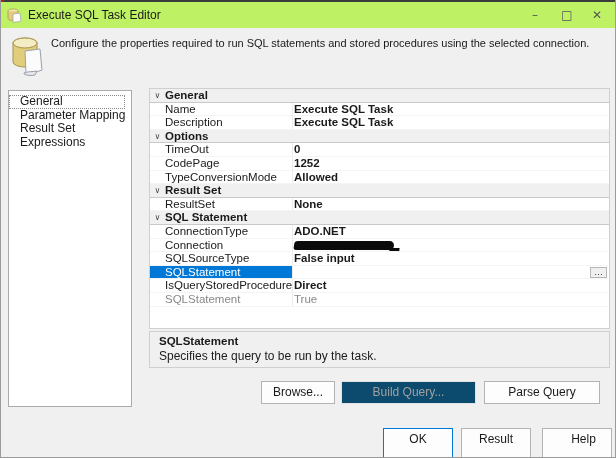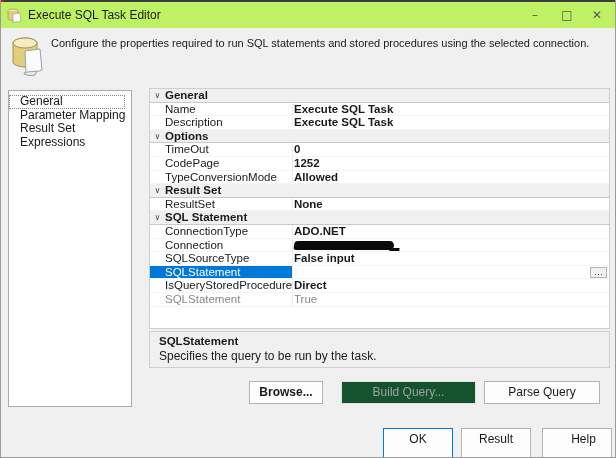--- a/index.html
+++ b/index.html
@@ -54,22 +54,22 @@
 
   
   .detail { position:absolute; left:148px; top:331px; width:461px; height:37px; background:#f0f0f0;
             border:1px solid #cfcfcf; padding:3px 9px; }
   .detail-title { font-size:11.5px; font-weight:bold; color:#1a1a1a; margin-bottom:2px; }
   .detail-text { font-size:12px; color:#1a1a1a; }
 
   
   .btn { position:absolute; height:23px; font-size:12px; color:#1a1a1a; background:#fdfdfd;
          border:1px solid #b3b3b3; text-align:center; line-height:21px; }
-  .btn.disabled { background:#14532d; border-color:#e2e2e2; color:#a0a0a0; }
-  .b-browse { left:248px; top:381px; width:74px;font-weight:bold; }
+  .btn.disabled { background:#0c4a6e; border-color:#e2e2e2; color:#a0a0a0; }
+  .b-browse { left:260px; top:381px; width:74px; }
   .b-build  { left:340px; top:381px; width:135px; }
   .b-parse  { left:483px; top:381px; width:116px; }
   .f-btn { height:38px; line-height:20px; }
   .b-ok     { left:382px; top:428px; width:70px; border:1px solid #0078d7; }
   .b-cancel { left:460px; top:428px; width:70px; }
   .b-help   { left:541px; top:428px; width:70px;padding-left:13px; }
 </style>
 </head>
 <body>
 

